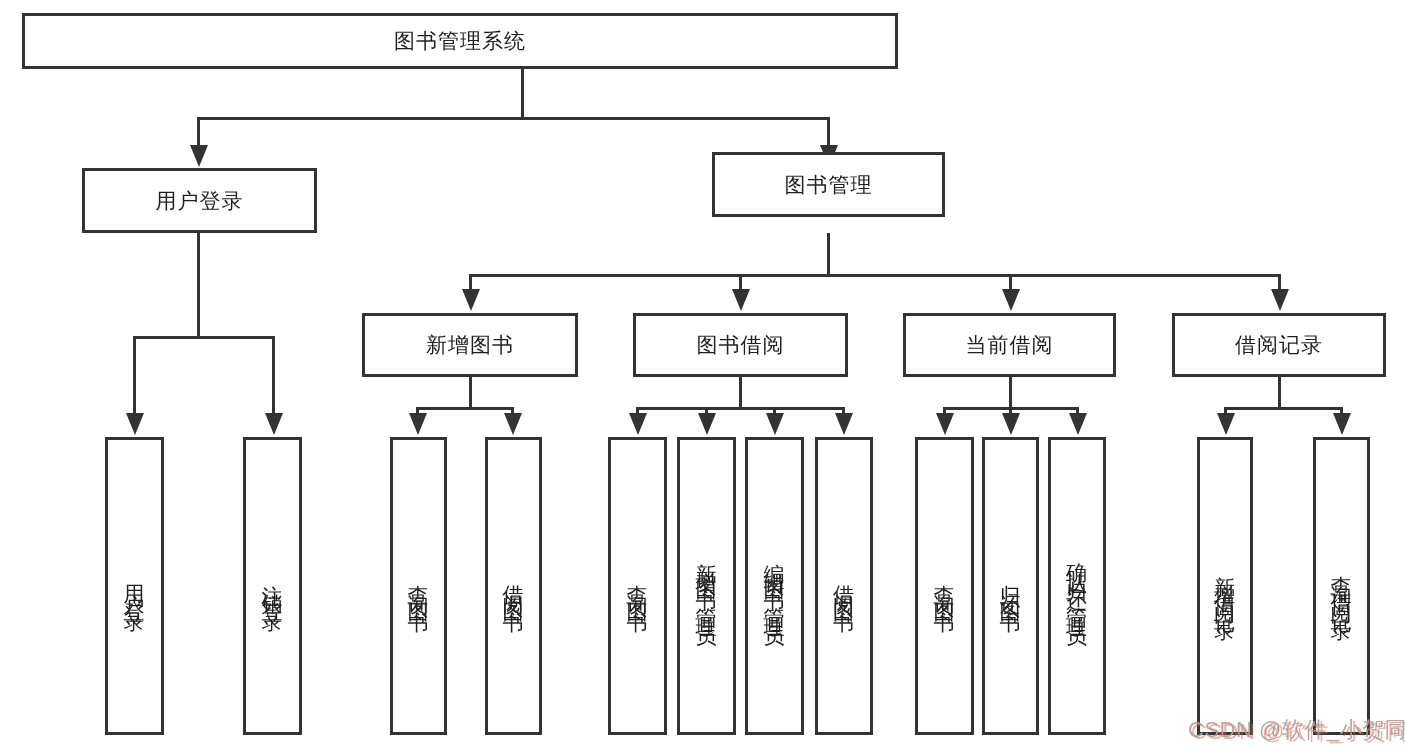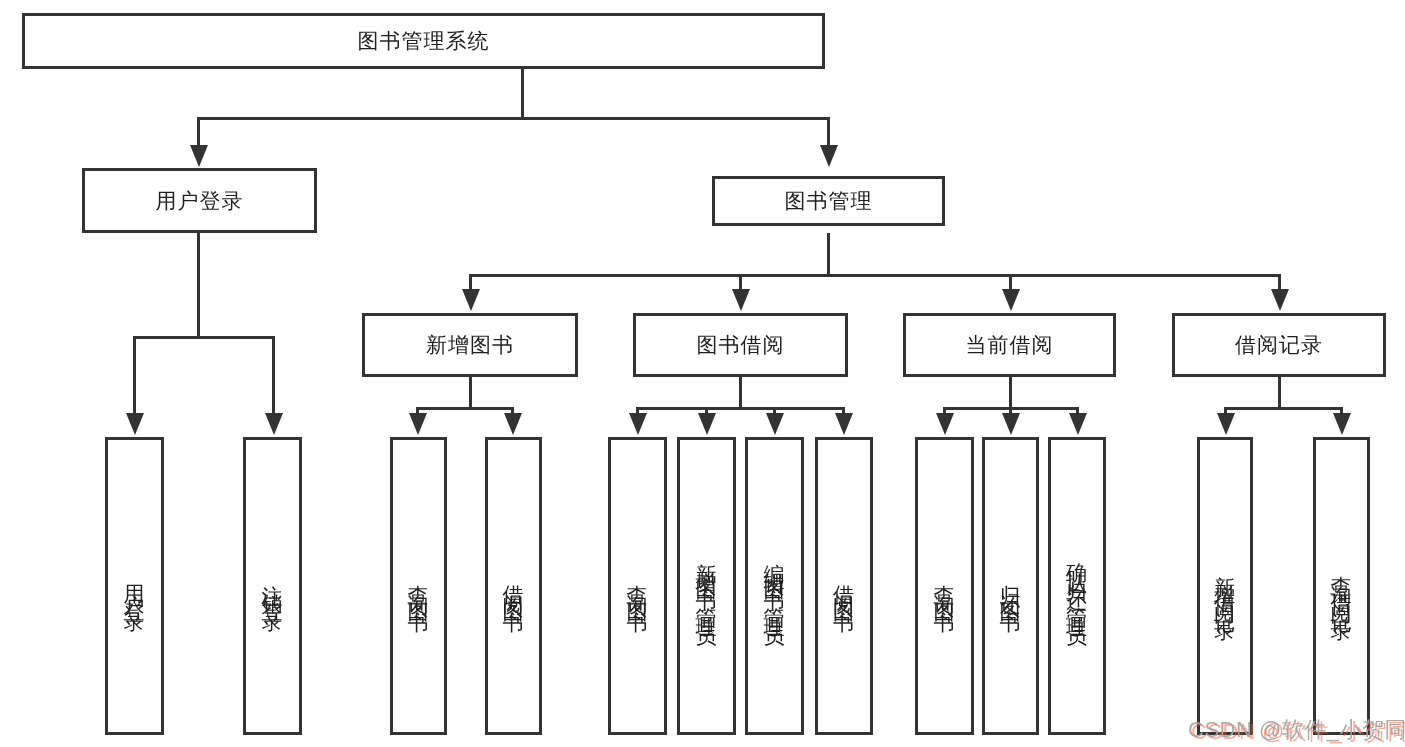--- a/index.html
+++ b/index.html
@@ -117,28 +117,28 @@
   <div class="line" style="left:1076px;top:407px;width:3px;height:10px"></div>
   <div class="arrow" style="left:1069px;top:413px"></div>
 
   <div class="line" style="left:1278px;top:377px;width:3px;height:30px"></div>
   <div class="line" style="left:1224px;top:407px;width:119px;height:3px"></div>
   <div class="line" style="left:1224px;top:407px;width:3px;height:10px"></div>
   <div class="arrow" style="left:1217px;top:413px"></div>
   <div class="line" style="left:1340px;top:407px;width:3px;height:10px"></div>
   <div class="arrow" style="left:1333px;top:413px"></div>
 
-  <div class="node" style="left:22px;top:13px;width:803px;height:56px">
+  <div class="node" style="left:22px;top:13px;width:876px;height:56px">
     <span class="hlabel">图书管理系统</span>
   </div>
 
   <div class="node" style="left:82px;top:168px;width:235px;height:65px">
     <span class="hlabel">用户登录</span>
   </div>
-  <div class="node" style="left:712px;top:176px;width:233px;height:50px">
+  <div class="node" style="left:712px;top:152px;width:233px;height:65px">
     <span class="hlabel">图书管理</span>
   </div>
 
   <div class="node" style="left:362px;top:313px;width:216px;height:64px">
     <span class="hlabel">新增图书</span>
   </div>
   <div class="node" style="left:903px;top:313px;width:213px;height:64px">
     <span class="hlabel">当前借阅</span>
   </div>
   <div class="node" style="left:633px;top:313px;width:215px;height:64px">

